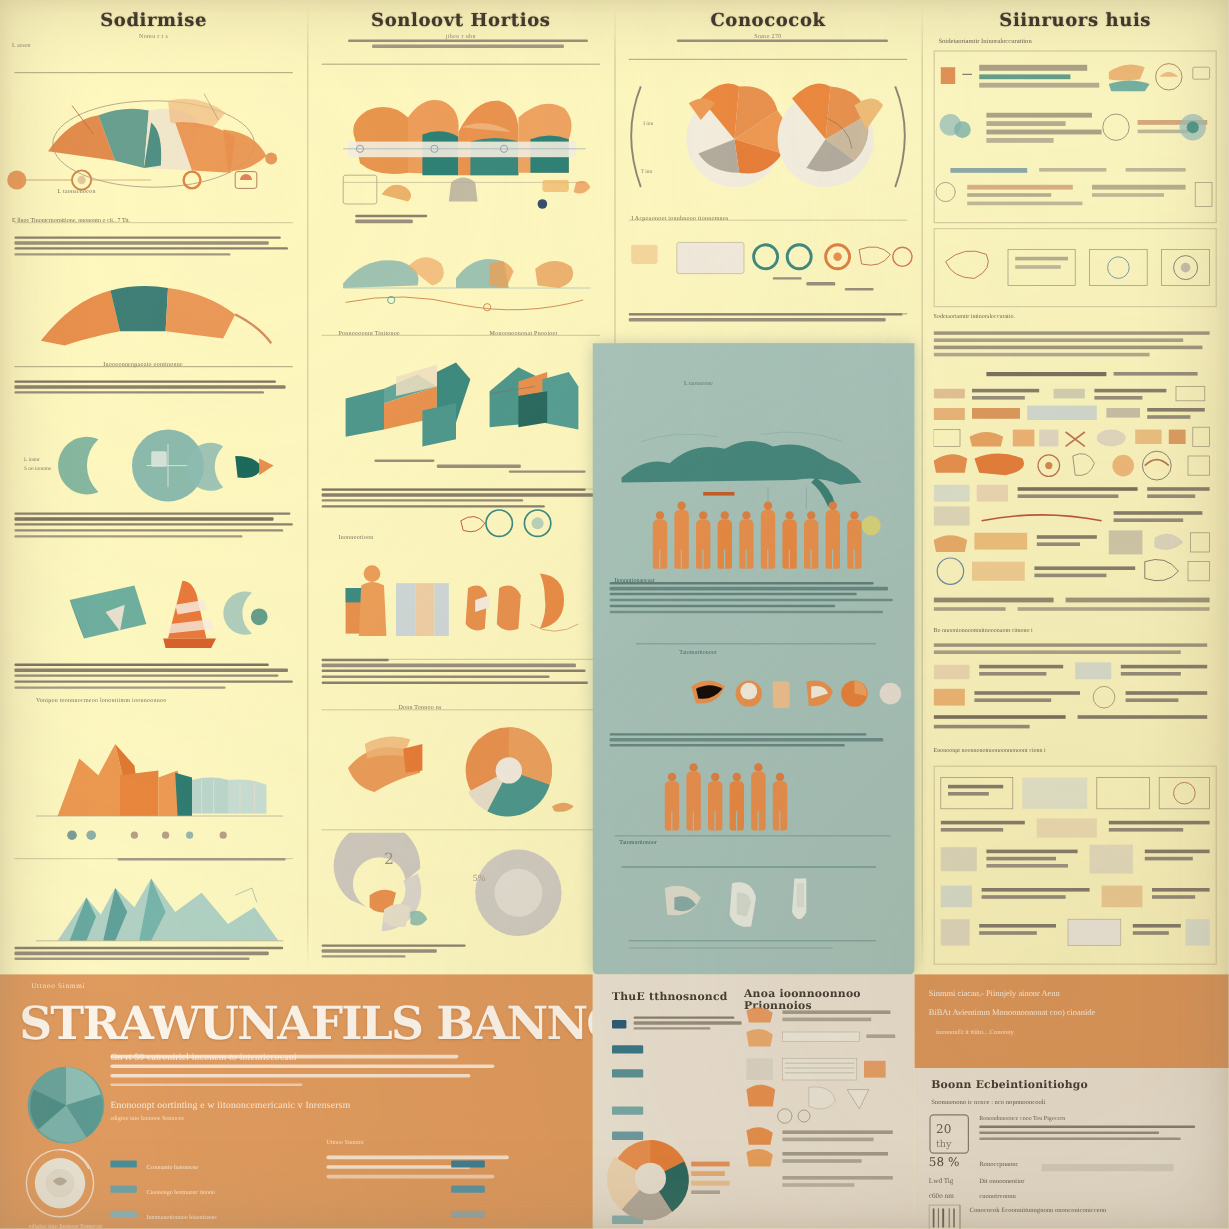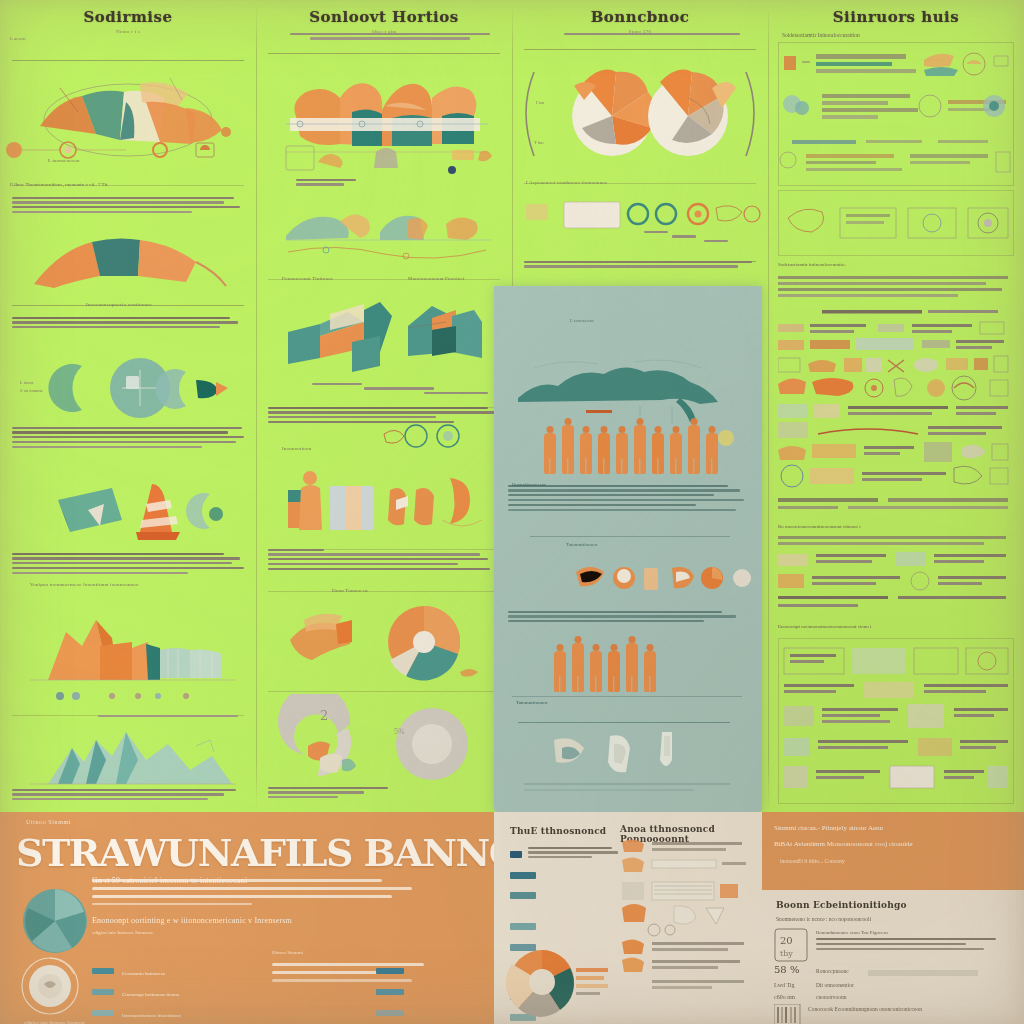--- a/index.html
+++ b/index.html
@@ -2,21 +2,21 @@
 <html><head>
 <meta charset="utf-8">
 <style>
   * { margin:0; padding:0; box-sizing:border-box; }
   html,body { width:1024px; height:1024px; overflow:hidden; }
   body {
     background:#e9e1d1;
     font-family:"Liberation Serif", serif;
     position:relative;
   }
-  .poster { position:absolute; inset:0; background:#bef264;text-decoration:underline; }
+  .poster { position:absolute; inset:0; background:#fef9c3;text-decoration:underline; }
 
   
   .grain {
     position:absolute; inset:0; pointer-events:none; z-index:60;
     background:
       radial-gradient(ellipse at 20% 15%, rgba(255,250,235,.38), transparent 58%),
       radial-gradient(ellipse at 85% 80%, rgba(190,170,140,.20), transparent 62%),
       linear-gradient(115deg, rgba(255,255,255,.06), rgba(120,100,70,.07));
     mix-blend-mode:multiply; opacity:.85;
   }
@@ -405,21 +405,21 @@
         <text x="138" y="40" font-size="8" fill="#a39c8e">5%</text>
       </svg>
       <div class="tblock" style="position:absolute;left:0;top:784px;width:256px;">
         <div class="tline" style="width:120px;background:#8b8270;"></div>
         <div class="tline" style="width:96px;background:#9a9180;"></div>
         <div class="tline" style="width:70px;background:#a39a88;"></div>
       </div>
     </div>
 
     <div class="col c3">
-      <div class="col-title">Bonncbnoc</div>
+      <div class="col-title">Conococok</div>
       <div class="col-sub">Snmo 270</div>
       <div class="tblock" style="position:absolute;left:0;top:30px;width:256px;">
         <div class="tline" style="width:176px;margin-left:40px;background:#9a9180;"></div>
       </div>
       <div class="rule" style="position:absolute;left:0;right:0;top:42px;"></div>
 
       <svg width="256" height="130" style="position:absolute;left:0;top:48px;">
         <path d="M22 24 Q6 64 22 108" stroke="#8f8878" stroke-width="1.6" fill="none"></path>
         <path d="M234 24 Q250 64 234 108" stroke="#8f8878" stroke-width="1.6" fill="none"></path>
         <circle cx="100" cy="68" r="40" fill="#f4efe2"></circle>
@@ -868,21 +868,21 @@
   </div>
 
   <div class="banner-right">
     <div style="position:absolute;left:12px;top:10px;width:240px;font-size:7px;color:#fdf4e8;filter:blur(.45px);line-height:12px;">Sinmmi ciacan.-  Piinnjely ainonr Aenn</div>
     <div style="position:absolute;left:12px;top:26px;width:240px;font-size:7px;color:#fdf4e8;filter:blur(.45px);line-height:12px;">BiBAt Avientimm Monoonoononat coo) cioanide</div>
     <div style="position:absolute;left:18px;top:46px;width:200px;font-size:5.5px;color:#fbe8d2;filter:blur(.45px);">inonoonEt  it ttiito...   Conoony</div>
   </div>
 
   <div class="bot-mid">
     <div style="position:absolute;left:16px;top:14px;" class="panel-head">ThuE tthnosnoncd</div>
-    <div style="position:absolute;left:126px;top:12px;" class="panel-head">Anoa tthnosnoncd  Ponnoooonnt</div>
+    <div style="position:absolute;left:126px;top:12px;" class="panel-head">Anoa ioonnoonnoo  Prionnoios</div>
 
     <div style="position:absolute;left:16px;top:30px;width:100px;">
       <div style="margin:2.5px 0;">
         <span class="sw" style="width:12px;height:7px;background:#2e5f7a;"></span>
       </div>
       <div style="margin:2.5px 0;">
         <span class="sw" style="width:26px;height:7px;background:#3d7a8a;"></span>
       </div>
       <div style="margin:2.5px 0;">
         <span class="sw" style="width:26px;height:7px;background:#5e9398;"></span>

